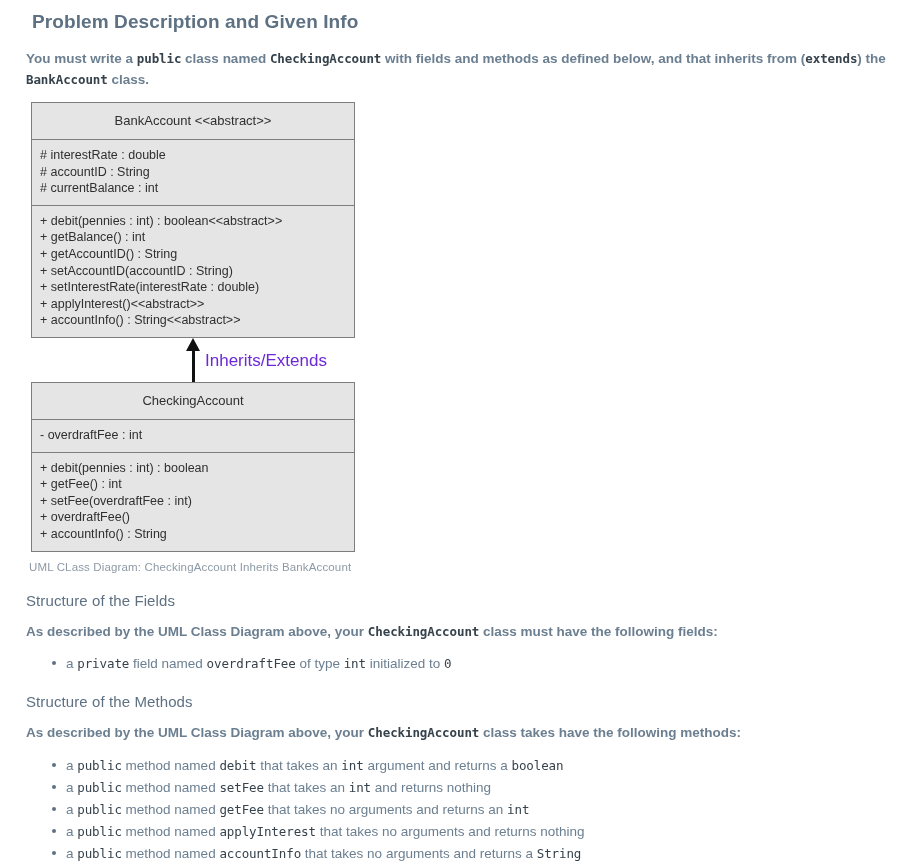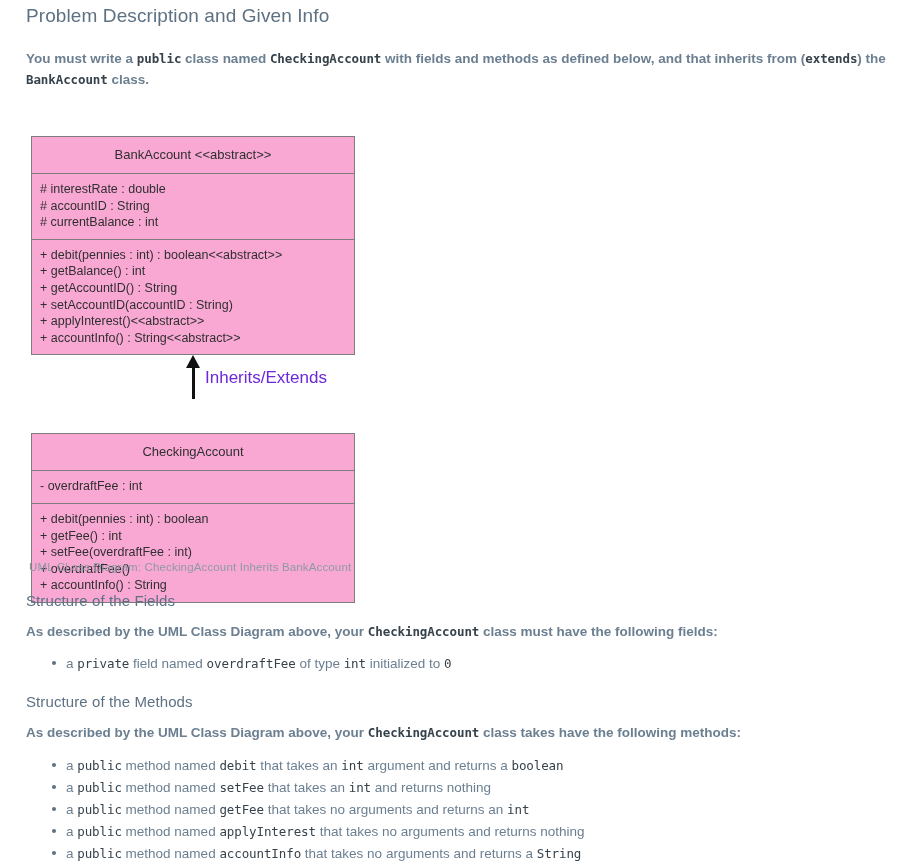--- a/index.html
+++ b/index.html
@@ -17,27 +17,27 @@
   }
   .page {
     position: relative;
     width: 920px;
     height: 868px;
     padding: 0;
   }
 
   
   h1.section-title {
-    margin: 0;
+    margin: 6px;
     padding: 0;
     position: absolute;
     left: 26px;
     top: 5px;
     font-size: 19px;
-    font-weight: 400;
+    font-weight: 700;
     color: #5d7183;
     letter-spacing: 0.1px;
   }
   h2.sub-title {
     margin: 0;
     padding: 0;
     font-size: 15px;
     font-weight: 400;
     color: #5d7183;
     letter-spacing: 0.1px;
@@ -68,23 +68,22 @@
 
   
   .uml-wrap {
     position: absolute;
     left: 31px;
     top: 102px;
     width: 324px;
   }
   .uml-box {
     border: 1.6px solid #7d7d7d;
-    background: #f9a8d4;
+    background: #e5e5e5;
     box-sizing: border-box;
-    margin-top: 34px;
   }
   .uml-title {
     text-align: center;
     font-size: 13px;
     color: #2f2f2f;
     padding: 10px 4px 11px 4px;
     border-bottom: 1.6px solid #7d7d7d;
     font-family: "Liberation Sans", sans-serif;
   }
   .uml-compartment {
@@ -190,20 +189,21 @@
       <div class="uml-compartment with-border">
           <div class="uml-line"># interestRate : double</div>
           <div class="uml-line"># accountID : String</div>
           <div class="uml-line"># currentBalance : int</div>
         </div>
       <div class="uml-compartment">
           <div class="uml-line">+ debit(pennies : int) : boolean&lt;&lt;abstract&gt;&gt;</div>
           <div class="uml-line">+ getBalance() : int</div>
           <div class="uml-line">+ getAccountID() : String</div>
           <div class="uml-line">+ setAccountID(accountID : String)</div>
+          <div class="uml-line">+ setInterestRate(interestRate : double)</div>
           <div class="uml-line">+ applyInterest()&lt;&lt;abstract&gt;&gt;</div>
           <div class="uml-line">+ accountInfo() : String&lt;&lt;abstract&gt;&gt;</div>
         </div>
     </div>
 
     <div class="arrow-zone">
       <div class="arrow-head"></div>
       <div class="arrow-shaft"></div>
       <div class="arrow-label">Inherits/Extends</div>
     </div>

